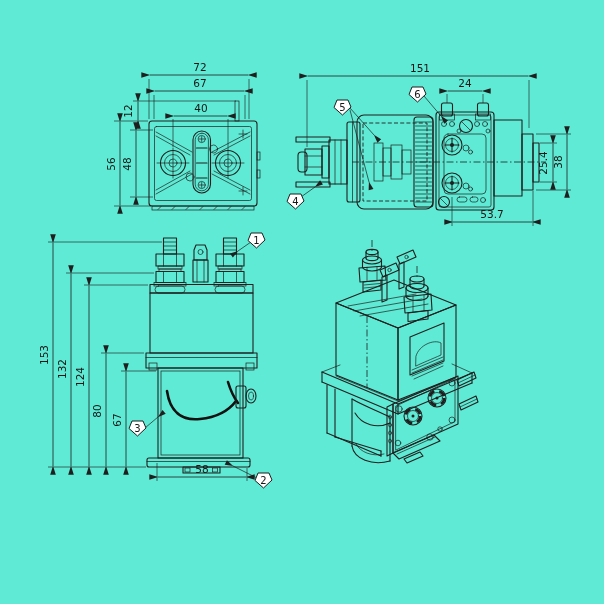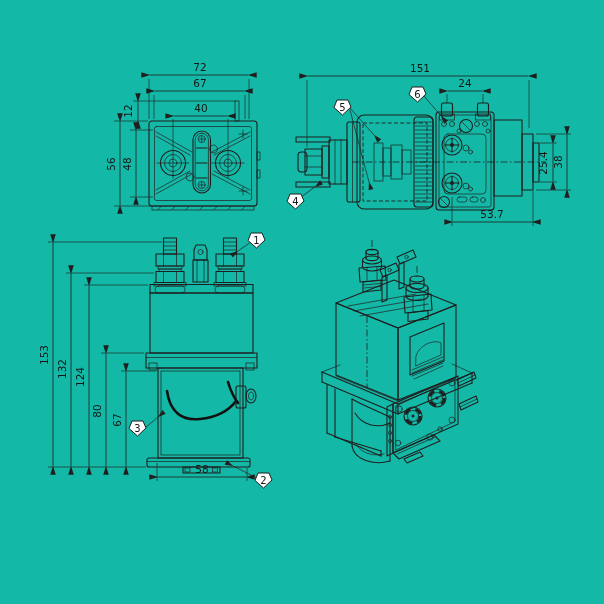--- a/index.html
+++ b/index.html
@@ -1,16 +1,16 @@
 <!DOCTYPE html>
 <html><head>
 <meta charset="utf-8">
 <style>
   html,body{margin:0;padding:0;background:#f2f2f2;}
-  .sheet{position:relative;width:604px;height:604px;background:#14b8a6;margin:0 auto;
+  .sheet{position:relative;width:604px;height:604px;background:#5eead4;margin:0 auto;
          font-family:"Liberation Sans", sans-serif;}
   svg{display:block}
   .ln{stroke:#1f1f1f;fill:none;stroke-width:1.1;stroke-linecap:round;stroke-linejoin:round}
   .lt{stroke:#1f1f1f;fill:none;stroke-width:.7;stroke-linecap:round}
   .dim{stroke:#1f1f1f;fill:none;stroke-width:.8}
   .ext{stroke:#1f1f1f;fill:none;stroke-width:.65}
   .dd{stroke:#1f1f1f;fill:none;stroke-width:.8;stroke-dasharray:7 2.5 1.5 2.5}
   .dash{stroke:#1f1f1f;fill:none;stroke-width:.9;stroke-dasharray:4 2.2}
   .wire{stroke:#111;fill:none;stroke-width:2.6;stroke-linecap:round}
   .fillk{fill:#1f1f1f;stroke:none}

